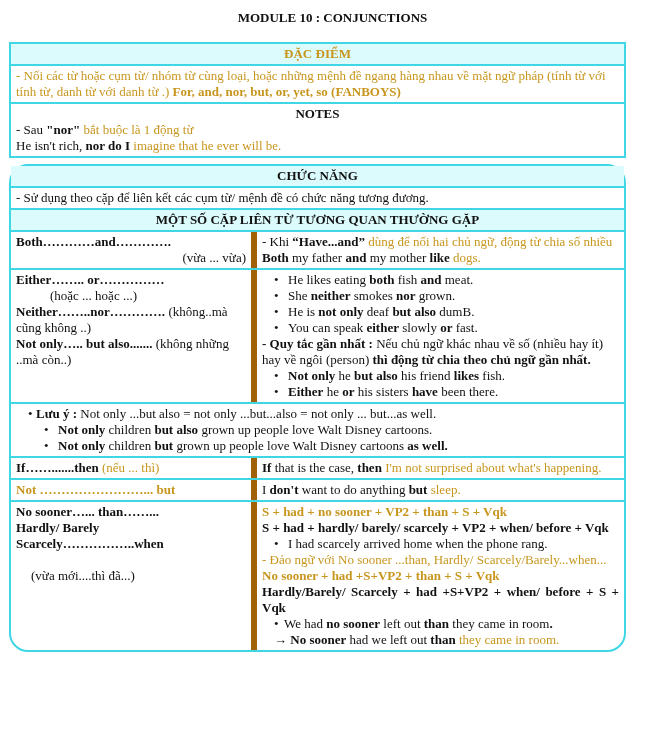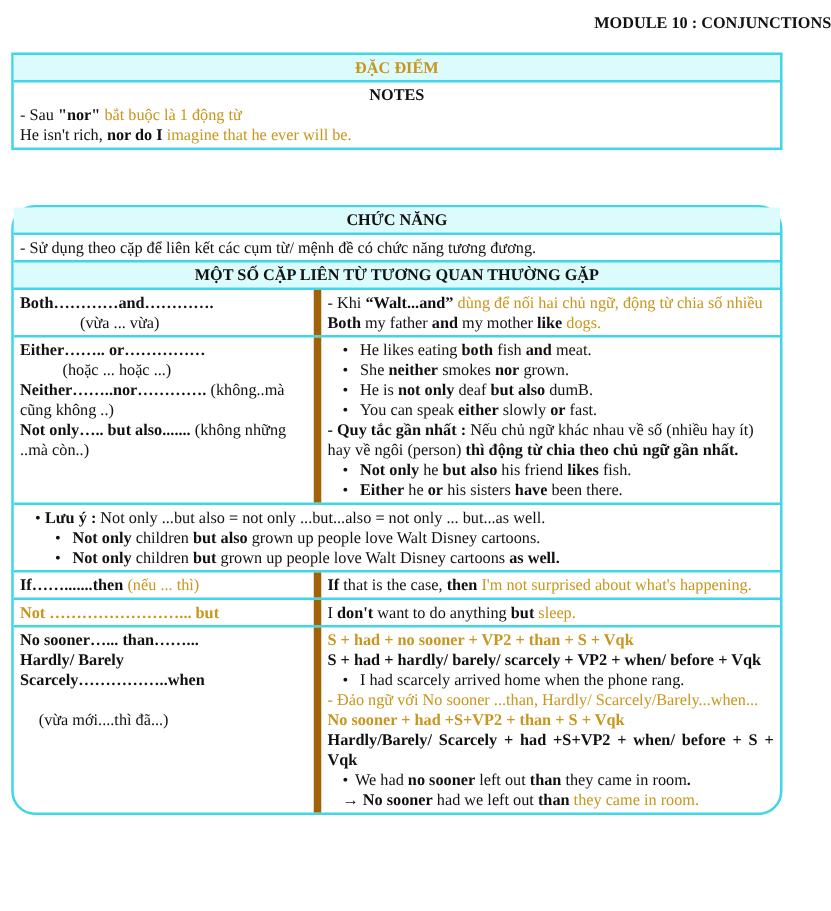--- a/index.html
+++ b/index.html
@@ -1,18 +1,18 @@
 <!DOCTYPE html>
 <html><head>
 <meta charset="utf-8">
 <style>
   * { box-sizing: border-box; margin: 0; padding: 0; }
   html, body { width: 665px; height: 729px; background: #ffffff; overflow: hidden; }
   body { font-family: "Liberation Serif", serif; font-size: 13px; color: #111; line-height: 16px; position: relative; }
-  .title { position: absolute; top: 10px; left: 0; width: 665px; text-align: right; font-weight: bold; font-size: 13px; }
+  .title { position: absolute; top: 10px; left: 0; width: 665px; text-align: center; font-weight: bold; font-size: 13px; }
   .box { position: absolute; left: 9px; width: 617px; border: 2px solid #3fd6e6; }
   .row { border-top: 2px solid #3fd6e6; }
   .row:first-child { border-top: none; }
   .head { background: #dcfbfd; text-align: center; font-weight: bold; padding: 2px 0; }
   .gold { color: #c8961e; }
   .b { font-weight: bold; }
   .pad { padding: 2px 5px; }
   .split { display: flex; }
   .split > .l { width: 246px; border-right: 6px solid #a16207; padding: 2px 5px; }
   .split > .r { flex: 1; padding: 2px 5px; }
@@ -23,38 +23,42 @@
   .just { text-align: justify; }
 </style>
 </head>
 <body>
 
 <div class="title">MODULE 10 : CONJUNCTIONS</div>
 
 <div class="box" style="top:42px;">
   <div class="row head gold">ĐẶC ĐIỂM</div>
   <div class="row pad">
+    <span class="gold">- Nối các từ hoặc cụm từ/ nhóm từ cùng loại, hoặc những mệnh đề ngang hàng nhau về mặt ngữ pháp (tính từ với tính từ, danh từ với danh từ .)</span>
+    <span class="gold b">For, and, nor, but, or, yet, so (FANBOYS)</span>
+  </div>
+  <div class="row pad">
     <div class="b" style="text-align:center;">NOTES</div>
     <div><span>- Sau </span><span class="b">"nor"</span><span class="gold"> bắt buộc là 1 động từ</span></div>
     <div><span>He isn't rich, </span><span class="b">nor do I</span><span class="gold"> imagine that he ever will be.</span></div>
   </div>
 </div>
 
 <div class="box" style="top:164px;border-radius:19px;">
   <div class="row head">CHỨC NĂNG</div>
   <div class="row pad">- Sử dụng theo cặp để liên kết các cụm từ/ mệnh đề có chức năng tương đương.</div>
   <div class="row head">MỘT SỐ CẶP LIÊN TỪ TƯƠNG QUAN THƯỜNG GẶP</div>
 
   <div class="row split">
     <div class="l">
       <div class="b">Both…………and………….</div>
-      <div style="padding-left:48px;">(vừa ... vừa)</div>
+      <div style="padding-left:48px;text-align:right;">(vừa ... vừa)</div>
     </div>
     <div class="r">
-      <div><span>- Khi </span><span class="b">“Walt...and”</span><span class="gold"> dùng để nối hai chủ ngữ, động từ chia số nhiều</span></div>
+      <div><span>- Khi </span><span class="b">“Have...and”</span><span class="gold"> dùng để nối hai chủ ngữ, động từ chia số nhiều</span></div>
       <div><span class="b">Both</span><span> my father </span><span class="b">and</span><span> my mother </span><span class="b">like</span><span class="gold"> dogs.</span></div>
     </div>
   </div>
 
   <div class="row split">
     <div class="l">
       <div class="b">Either…….. or……………</div>
       <div style="padding-left:34px;">(hoặc ... hoặc ...)</div>
       <div><span class="b">Neither……..nor………….</span><span> (không..mà cũng không ..)</span></div>
       <div><span class="b">Not only….. but also.......</span><span> (không những ..mà còn..)</span></div>

